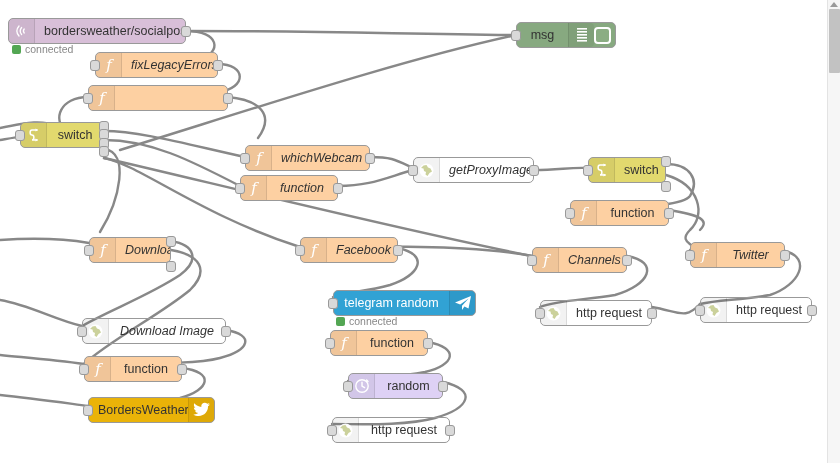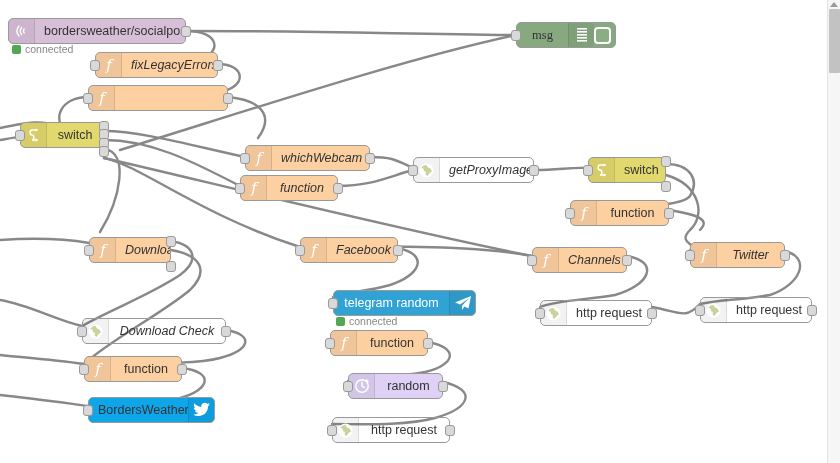--- a/index.html
+++ b/index.html
@@ -58,21 +58,21 @@
     overflow: hidden;
   }
   .node.italic .lbl { font-style: italic; }
 
   
   .n-mqtt     { background: #d8bfd8; }
   .n-function { background: #fdd0a2; }
   .n-switch   { background: #e2d96e; }
   .n-debug    { background: #87a980; }
   .n-telegram { background: #31a2d4; color:#fff; }
-  .n-twitter  { background: #0ea5e9; }
+  .n-twitter  { background: #eab308; }
   .n-random   { background: #ded1f5; }
 
   .port {
     position: absolute;
     width: 10px; height: 11px;
     background: #d9d9d9;
     border: 1px solid #999;
     border-radius: 3px;
     z-index: 6;
   }
@@ -179,21 +179,21 @@
             <g fill="none" stroke="#ffffff" stroke-width="1.3" stroke-linecap="round">
               <path d="M5 3 C2.4 6 2.4 10 5 13"></path>
               <path d="M7.6 4.5 C5.9 6.6 5.9 9.4 7.6 11.5"></path>
               <path d="M10.2 6 C9.3 7.1 9.3 8.9 10.2 10"></path>
             </g>
           </svg>
         </div>
         <div class="lbl">bordersweather/socialpost</div>
         <div class="port out" style="top: 7px;"></div>
       </div>
-      <div class="node n-debug" style="left: 516px; top: 22px; width: 100px; font-family: Liberation Serif, serif;">
+      <div class="node n-debug" style="left: 516px; top: 22px; width: 100px;">
         <div class="lbl">msg</div>
         <div class="ico right">
           <svg class="glyph" width="14" height="16" viewBox="0 0 14 16">
             <g fill="#ffffff">
               <rect x="2" y="1" width="10" height="1.6"></rect>
               <rect x="2" y="4" width="10" height="1.6"></rect>
               <rect x="2" y="7" width="10" height="1.6"></rect>
               <rect x="2" y="10" width="10" height="1.6"></rect>
               <rect x="2" y="13" width="10" height="1.6"></rect>
             </g>
@@ -366,21 +366,21 @@
         <div class="port in" style="top: 7px;"></div>
         <div class="port out" style="top: 7px;"></div>
       </div>
       <div class="node n-http_request italic" style="left: 82px; top: 318px; width: 144px;">
         <div class="ico">
           <svg class="glyph" width="17" height="17" viewBox="0 0 17 17">
             <circle cx="8.5" cy="8.5" r="7" fill="#ffffff" opacity="0.95"></circle>
             <path d="M3 6 L5.5 6.5 L6 9 L8 10 L7.5 12.5 L9.5 14 L11.5 11 L14 9.5 L12.5 6.5 L10 5.5 L8.5 3 L5.5 3.5 Z" fill="#b9c27a" opacity="0.75"></path>
           </svg>
         </div>
-        <div class="lbl">Download Check</div>
+        <div class="lbl">Download Image</div>
         <div class="port in" style="top: 7px;"></div>
         <div class="port out" style="top: 7px;"></div>
       </div>
       <div class="node n-function" style="left: 330px; top: 330px; width: 98px;">
         <div class="ico">
           <svg class="glyph" width="16" height="18" viewBox="0 0 16 18">
             <text x="8" y="14" font-family="DejaVu Serif, serif" font-style="italic" font-size="15" fill="#ffffff" text-anchor="middle">f</text>
           </svg>
         </div>
         <div class="lbl">function</div>

